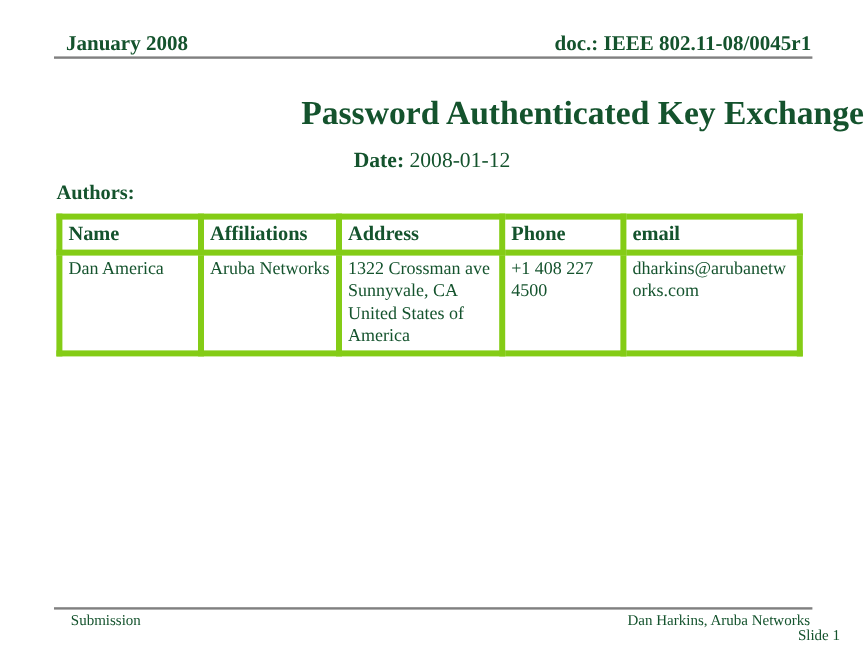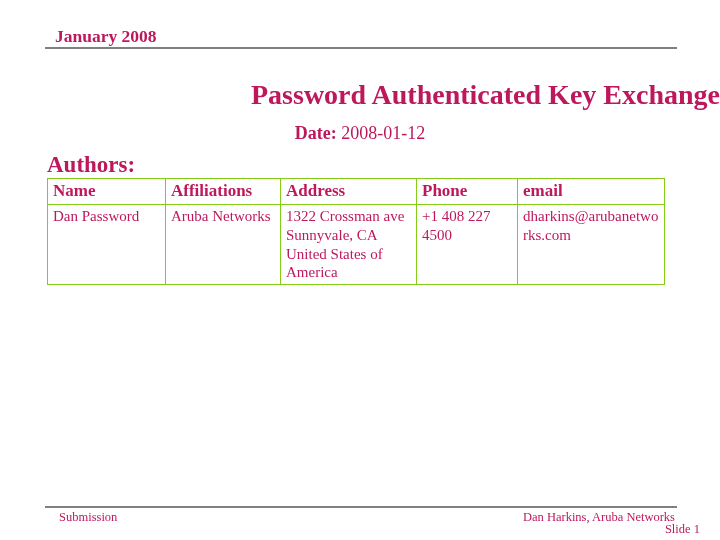--- a/index.html
+++ b/index.html
@@ -1,18 +1,18 @@
 <!DOCTYPE html>
 <html><head>
 <meta charset="utf-8">
 <style>
   html,body { margin:0; padding:0; background:#ffffff; }
   .slide {
     position:relative; width:720px; height:540px; background:#ffffff;
-    font-family:"Liberation Serif", serif; color:#be185d; overflow:hidden;
+    font-family:"Liberation Serif", serif; color:#14532d; overflow:hidden;
   }
   .header-row {
     position:absolute; left:47px; top:27px; width:629px;
     display:flex; justify-content:space-between;
     font-size:17.5px; font-weight:bold; line-height:1.1;
   }
   .header-left { padding-left:8px; }
   .rule {
     position:absolute; left:45px; width:632px; height:2px; background:#808080;
   }
@@ -22,28 +22,28 @@
     position:absolute; left:0; top:80px; width:720px; text-align:right;
     font-size:28px; font-weight:bold; line-height:1.1;
   }
   .date-line {
     position:absolute; left:0; top:123px; width:720px; text-align:center;
     font-size:18px; line-height:1.2;
   }
   .date-label { font-weight:bold; }
   .authors-label {
     position:absolute; left:47px; top:151px;
-    font-size:23px; font-weight:bold; line-height:1.2;
+    font-size:17px; font-weight:bold; line-height:1.2;
   }
   table.authors {
     position:absolute; left:47px; top:178px; width:617px;
     border-collapse:collapse; table-layout:fixed;
   }
   table.authors th, table.authors td {
-    border:1px solid #84cc16; text-align:left; vertical-align:top;
+    border:5px solid #84cc16; text-align:left; vertical-align:top;
     padding:2px 5px; overflow:hidden;
   }
   table.authors th {
     font-size:17px; font-weight:bold; height:21px; line-height:1.15;
   }
   table.authors td {
     font-size:15px; line-height:1.25; height:72px;
   }
   td.email-cell {
     font-size:10.5px; line-height:1.3; word-break:break-all;
@@ -57,20 +57,21 @@
   .footer-center { position:absolute; left:-47px; top:12px; width:700px; text-align:right; }
   .footer-right { position:absolute; right:1px; top:0; text-align:center; }
 </style>
 </head>
 <body>
 
 <div class="slide">
 
   <div class="header-row">
     <span class="header-left">January 2008</span>
+    <span class="header-right">doc.: IEEE 802.11-08/0045r1</span>
   </div>
   <div class="rule header-rule"></div>
 
   <div class="slide-title">Password Authenticated Key Exchange</div>
 
   <div class="date-line">
     <span class="date-label">Date:</span>
     <span> 2008-01-12</span>
   </div>
 
@@ -88,21 +89,21 @@
       <tr>
         <th>Name</th>
         <th>Affiliations</th>
         <th>Address</th>
         <th>Phone</th>
         <th>email</th>
       </tr>
     </thead>
     <tbody>
       <tr>
-        <td>Dan Password</td>
+        <td>Dan America</td>
         <td>Aruba Networks</td>
         <td>1322 Crossman ave Sunnyvale, CA United States of America</td>
         <td>+1 408 227 4500</td>
         <td class="email-cell">dharkins@arubanetworks.com</td>
       </tr>
     </tbody>
   </table>
 
   <div class="rule footer-rule"></div>
   <div class="footer-row">

